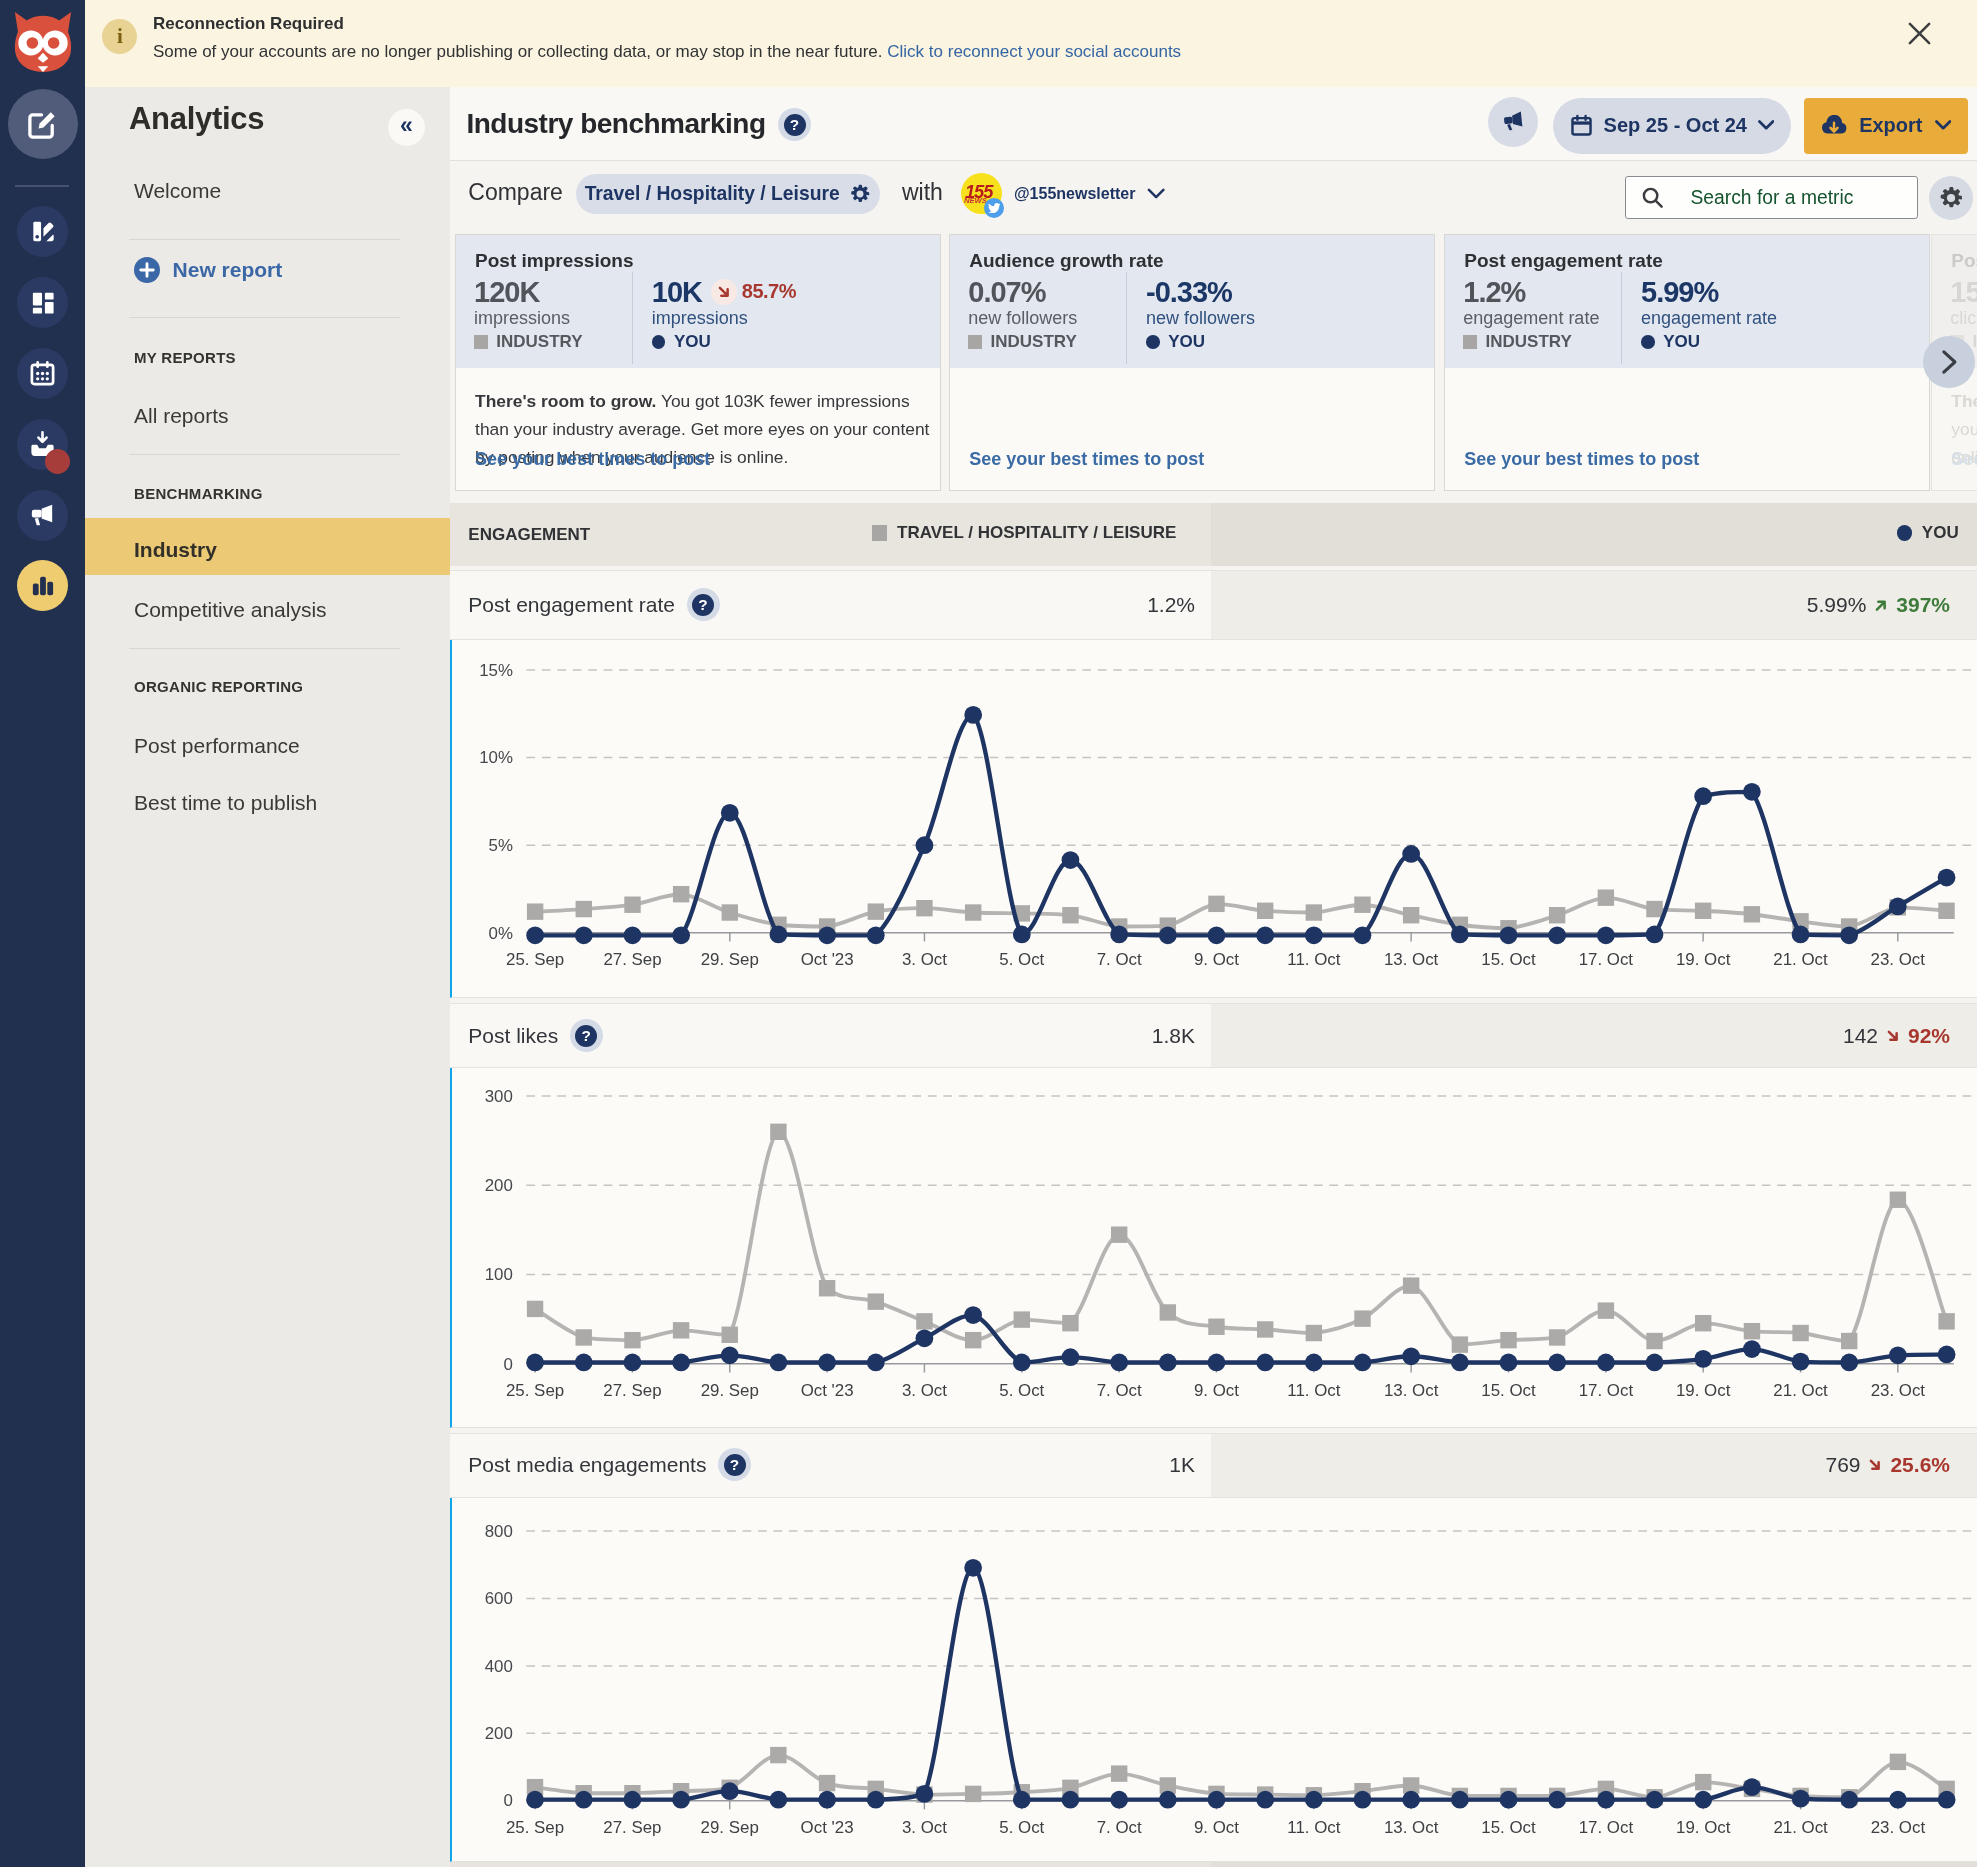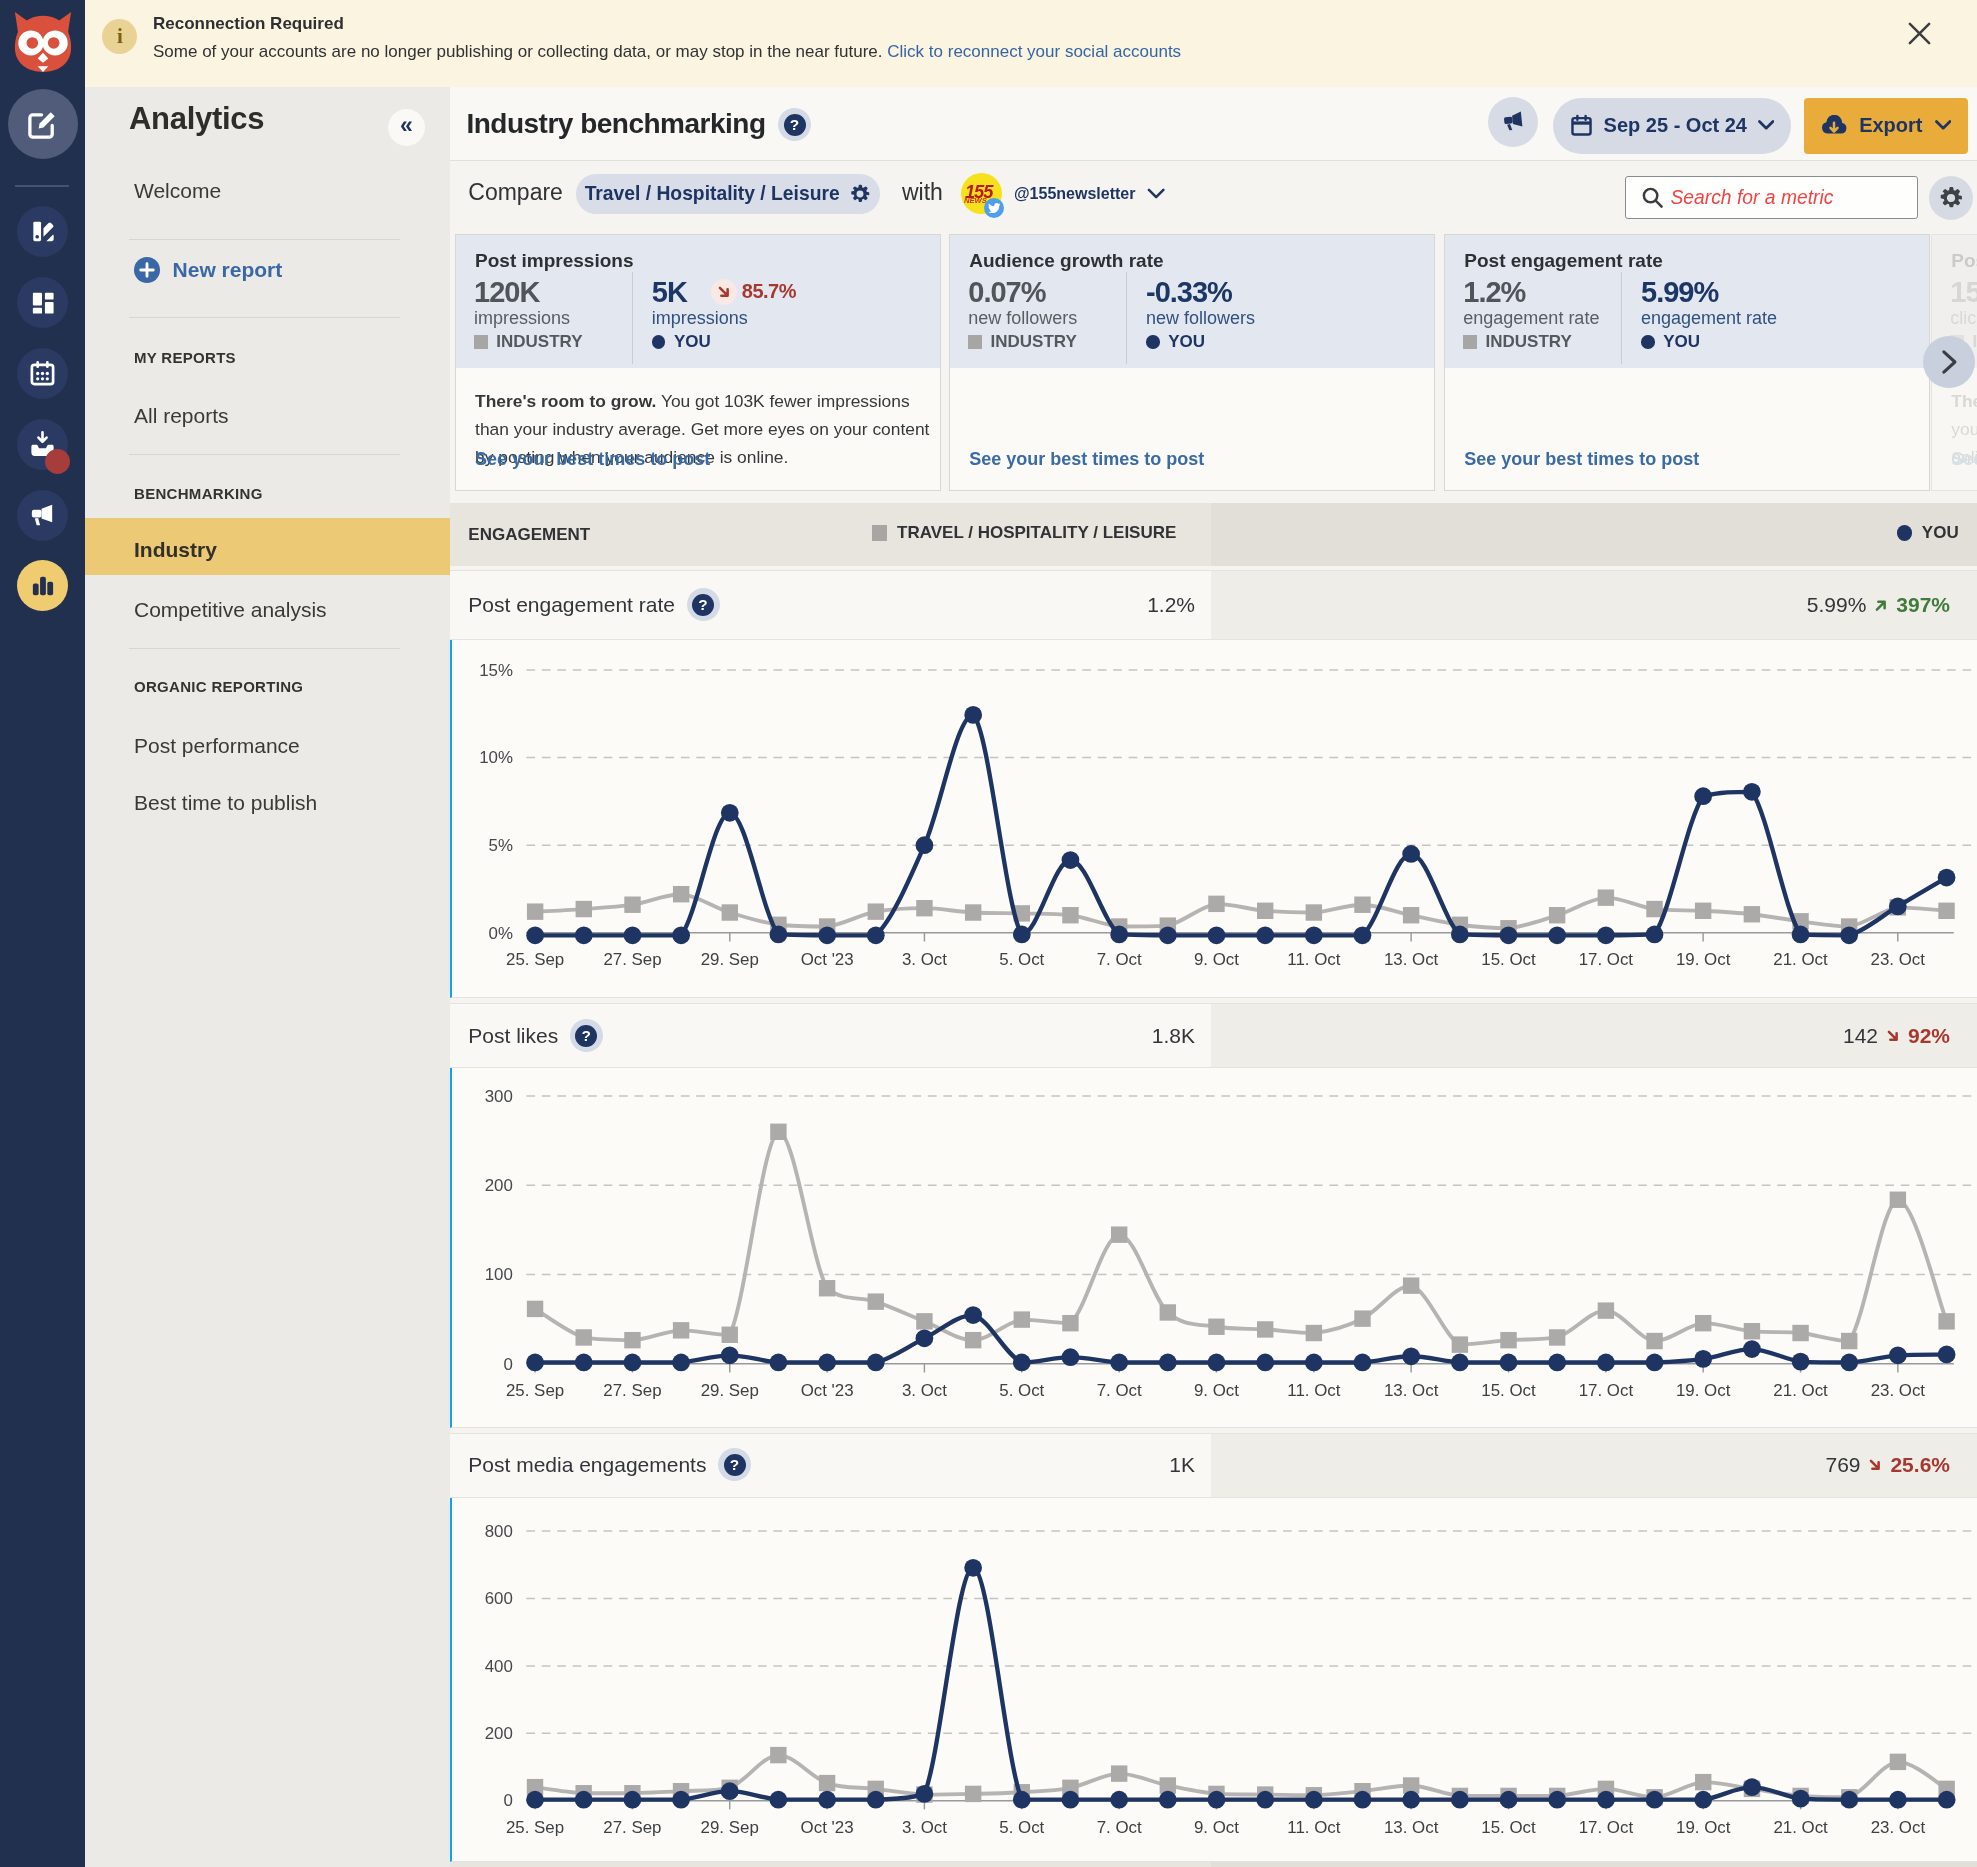--- a/index.html
+++ b/index.html
@@ -218,35 +218,35 @@
     <div class="abs" style="left:564px;top:98px;font-size:16px;font-weight:bold;color:#1E3563;">@155newsletter</div>
     <svg class="abs" style="left:697px;top:101px;" width="18.3" height="11.6" viewBox="0 0 19 12">
         <path d="M2 2 L9.5 9.5 L17 2" fill="none" stroke="#1E3563" stroke-width="2.6" stroke-linecap="round" stroke-linejoin="round"></path>
       </svg>
 
     <div class="abs" style="left:1175px;top:89px;width:293px;height:43px;background:#FEFEFD;border:1.4px solid #888B90;border-radius:2.9px;display:flex;align-items:center;">
       <svg style="margin-left:14.5px;" width="23" height="23" viewBox="0 0 24 24">
           <circle cx="10" cy="10" r="7" fill="none" stroke="#3A3C3F" stroke-width="2.6"></circle>
           <path d="M15.5 15.5 L21.5 21.5" stroke="#3A3C3F" stroke-width="2.6" stroke-linecap="round"></path>
         </svg>
-      <span style="margin-left:7px;font-size:19.3px;font-style:italic;color:#ef4444;">Search for a metric</span>
+      <span style="margin-left:27px;font-size:19.3px;color:#14532d;">Search for a metric</span>
     </div>
     <div class="abs" style="left:1479px;top:89px;width:44px;height:44px;border-radius:50%;background:#D6DBE3;display:flex;align-items:center;justify-content:center;">
       <svg width="26" height="26" viewBox="0 0 24 24">
           <path fill="#3E4145" d="M12 8.2a3.8 3.8 0 1 0 0 7.6 3.8 3.8 0 0 0 0-7.6zm9.4 5.1l-2.1-.4a7.4 7.4 0 0 1-.5 1.3l1.3 1.8a.9.9 0 0 1-.1 1.2l-1.2 1.2a.9.9 0 0 1-1.2.1l-1.8-1.3a7.4 7.4 0 0 1-1.3.5l-.4 2.2a.9.9 0 0 1-.9.7h-1.7a.9.9 0 0 1-.9-.7l-.4-2.2a7.4 7.4 0 0 1-1.3-.5l-1.8 1.3a.9.9 0 0 1-1.2-.1l-1.2-1.2a.9.9 0 0 1-.1-1.2l1.3-1.8a7.4 7.4 0 0 1-.5-1.3l-2.2-.4a.9.9 0 0 1-.7-.9v-1.7a.9.9 0 0 1 .7-.9l2.2-.4a7.4 7.4 0 0 1 .5-1.3L4.6 6.5a.9.9 0 0 1 .1-1.2l1.2-1.2a.9.9 0 0 1 1.2-.1l1.8 1.3a7.4 7.4 0 0 1 1.3-.5l.4-2.2a.9.9 0 0 1 .9-.7h1.7a.9.9 0 0 1 .9.7l.4 2.2a7.4 7.4 0 0 1 1.3.5l1.8-1.3a.9.9 0 0 1 1.2.1l1.2 1.2a.9.9 0 0 1 .1 1.2l-1.3 1.8a7.4 7.4 0 0 1 .5 1.3l2.1.4a.9.9 0 0 1 .7.9v1.7a.9.9 0 0 1-.6.9z"></path>
         </svg>
     </div>
     <div class="card" style="left:4.8px;">
       <div class="cardtop"></div>
       <div class="ctitle">Post impressions</div>
       <div class="abs" style="left:176px;top:37px;width:1px;height:92px;background:#C7CCD8;"></div>
       <div class="bignum" style="left:18.3px;top:41px;color:#515458;">120K</div>
       <div class="sublab" style="left:18.3px;top:73px;color:#5A5D61;">impressions</div>
       <div class="legrow" style="left:18.3px;top:97px;color:#55585C;"><span class="sq"></span>INDUSTRY</div>
-      <div class="bignum" style="left:196px;top:41px;color:#1C3766;">5K</div>
+      <div class="bignum" style="left:196px;top:41px;color:#1C3766;">10K</div>
       <div class="abs" style="left:255px;top:44px;width:26px;height:26px;border-radius:50%;background:#F8E9E5;display:flex;align-items:center;justify-content:center;">
         <svg width="14.5" height="14.5" viewBox="0 0 15 15">
             <path d="M3 3 L11 11 M11 4.5 L11 11 L4.5 11" fill="none" stroke="#A8382F" stroke-width="2.6" stroke-linecap="round" stroke-linejoin="round"></path>
           </svg>
       </div>
       <div class="abs" style="left:286px;top:45px;font-size:20px;font-weight:bold;color:#A8382F;letter-spacing:-0.5px;">85.7%</div>
       <div class="sublab" style="left:196px;top:73px;color:#31517E;">impressions</div>
       <div class="legrow" style="left:196px;top:97px;color:#1E3563;"><span class="dot"></span>YOU</div>
       <div class="cbody"><b>There's room to grow.</b> You got 103K fewer impressions than your industry average. Get more eyes on your content by posting when your audience is online.</div>
       <div class="clink">See your best times to post</div>

